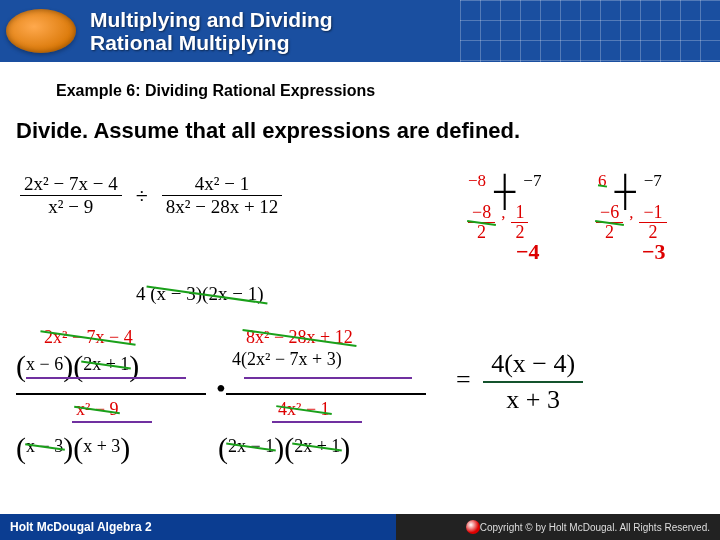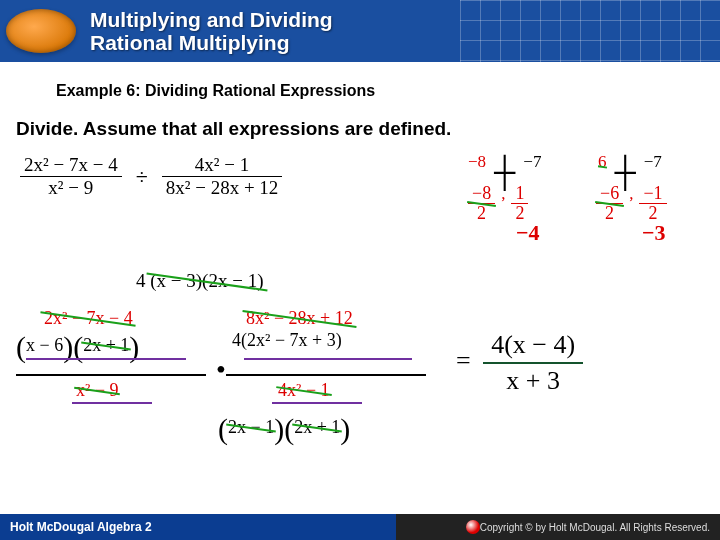--- a/index.html
+++ b/index.html
@@ -49,22 +49,22 @@
   .content {
     padding: 12px 16px 0 16px;
   }
   .example-title {
     font-weight: 900;
     font-size: 16px;
     margin: 8px 0 18px 40px;
   }
   .instruction {
     font-weight: 900;
-    font-size: 19px;
-    margin-bottom: 14px;
+    font-size: 22px;
+    margin-bottom: 29px;
   }
 
   
   .math-area {
     position: relative;
     height: 330px;
     font-family: "Times New Roman", serif;
   }
   .frac {
     display: inline-block;
@@ -110,21 +110,21 @@
   .pm1 { top: -2px; left: 452px; }
   .pm2 { top: -2px; left: 582px; }
   .pm-big { font-size: 30px; line-height: 0.9; position: relative; top: 6px; }
   .pm-mini { display:flex; gap:8px; }
   .pm-result { position: absolute; font-size: 22px; font-weight: 700; }
   .r1 { top: 66px; left: 500px; color:#d00; }
   .r2 { top: 66px; left: 626px; color:#d00; }
 
   .factored-num {
     position: absolute;
-    top: 116px; left: 120px;
+    top: 110px; left: 120px;
     font-size: 19px;
     color: #000;
   }
   .bparen { font-size: 30px; vertical-align: -6px; }
 
   .mult-dot { font-size: 28px; padding: 0 6px; }
 
   .final {
     position: absolute;
     top: 176px; left: 440px;
@@ -273,20 +273,23 @@
     <div class="sub-factored" style="top:226px; left:60px;">
       <span class="red strike">x² − 9</span>
     </div>
     <div class="purple-under" style="top:248px; left:56px; width:80px;"></div>
 
     <div class="sub-factored" style="top:226px; left:262px;">
       <span class="red strike">4x² − 1</span>
     </div>
     <div class="purple-under" style="top:248px; left:256px; width:90px;"></div>
 
+    <div class="sub-factored sf-bot-left">
+      <span class="bparen">(</span><span class="strike">x − 3</span><span class="bparen">)</span><span class="bparen">(</span><span>x + 3</span><span class="bparen">)</span>
+    </div>
     <div class="sub-factored sf-bot-right">
       <span class="bparen">(</span><span class="strike">2x − 1</span><span class="bparen">)</span><span class="bparen">(</span><span class="strike">2x + 1</span><span class="bparen">)</span>
     </div>
 
     <div class="final">
       <span class="eq">=</span>
       <span class="frac">
         <span class="num">4(x − 4)</span>
         <span class="den">x + 3</span>
       </span>

